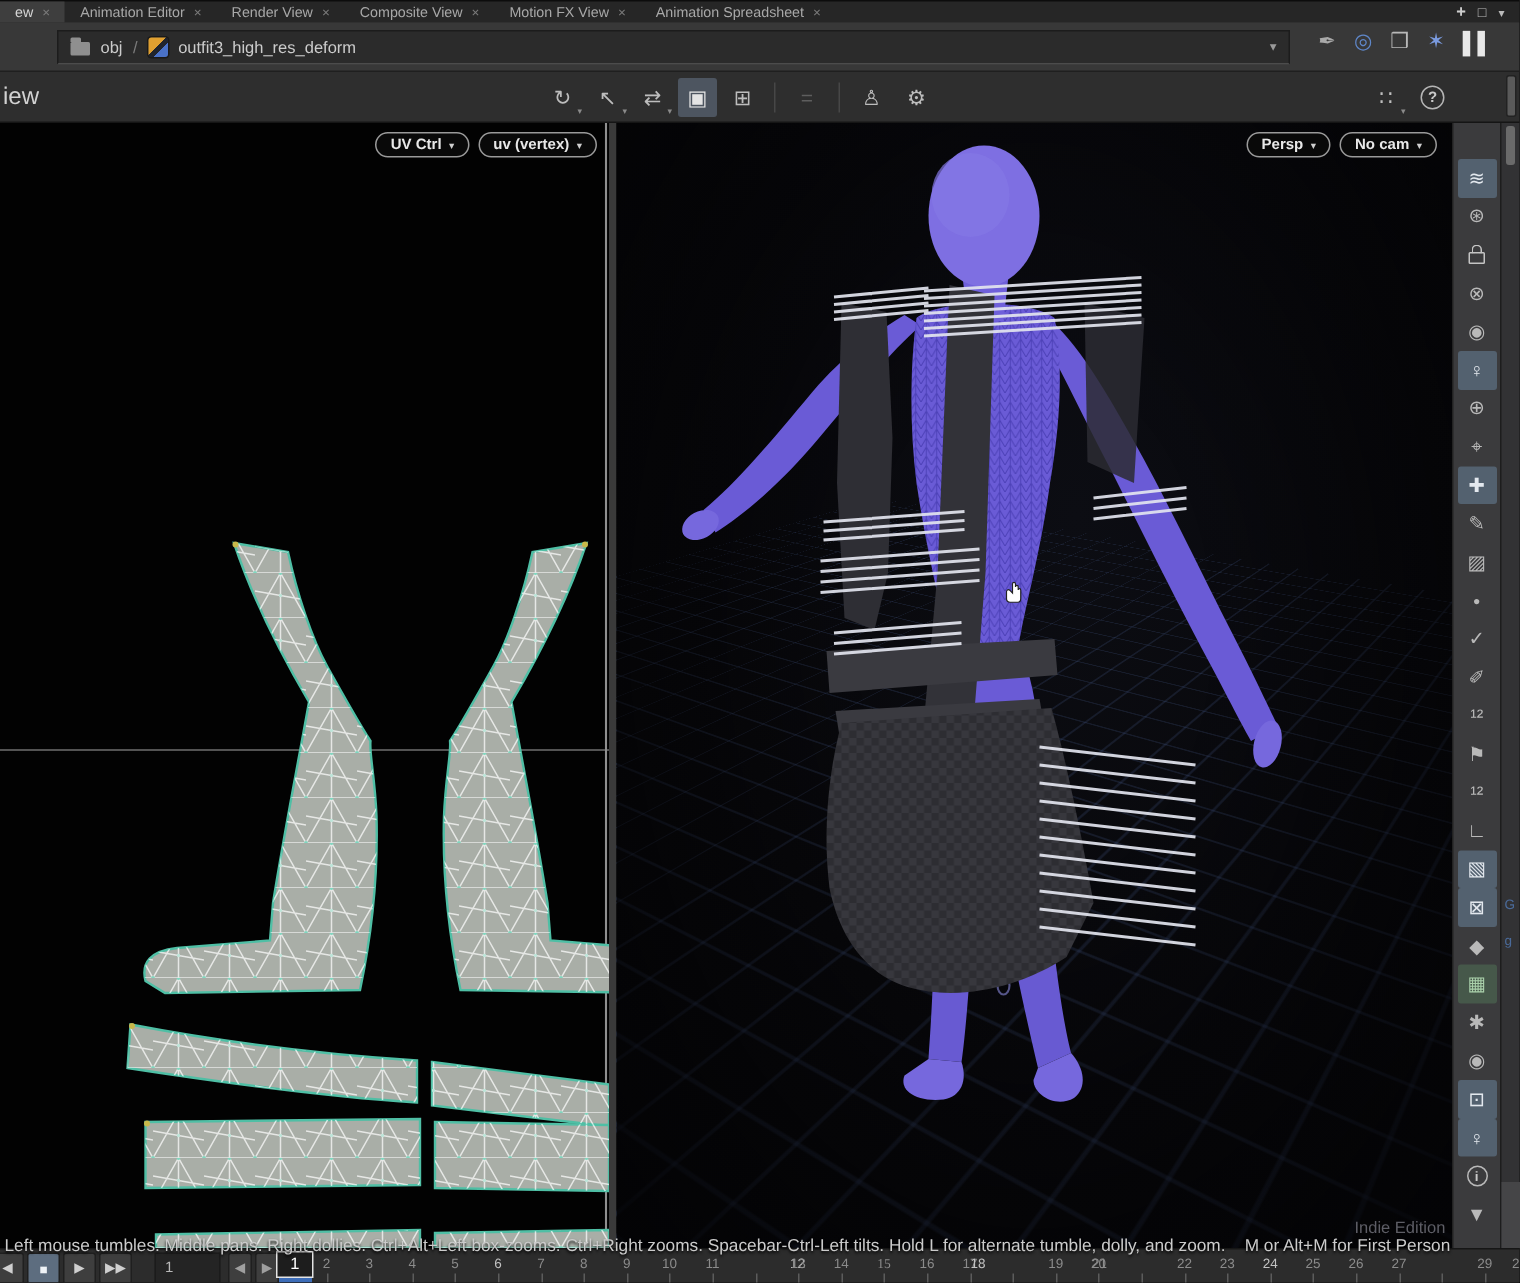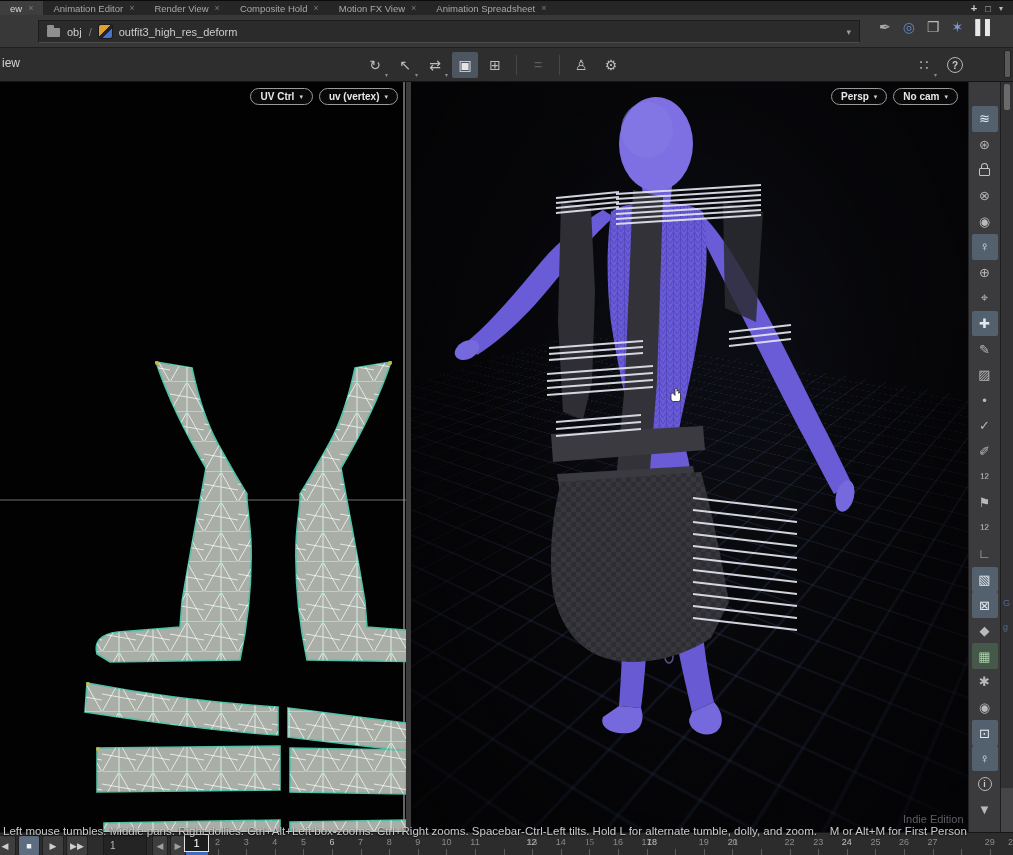--- a/index.html
+++ b/index.html
@@ -29,21 +29,21 @@
   .node-ico { width:13px; height:13px; border-radius:2px;
     background:linear-gradient(135deg,#e0a030 0 45%,#20242c 45% 62%,#4a72c8 62% 100%); box-shadow:0 0 0 1px #1a1a1a; }
   .path-sep { color:#7c7c7c; }
   .path-caret { margin-left:auto; color:#9a9a9a; font-size:9px; }
   .pathbar-icons { position:absolute; right:18px; top:4px; display:flex; gap:12px; align-items:center;
     font-size:14px; color:#a9a9a9; }
 
   
   .toolbar { position:absolute; top:48px; left:0; right:0; height:34px; background:#2e2e2e;
     border-bottom:1px solid #151515; color:#c6c6c6; }
-  .pane-label { position:absolute; left:2px; top:8px; font-size:12px; color:#d2d2d2; }
+  .pane-label { position:absolute; left:2px; top:8px; font-size:16px; color:#d2d2d2; }
   .tool-cluster { position:absolute; left:362px; top:4px; display:flex; gap:4px; align-items:center; }
   .tool-btn { width:26px; height:26px; display:flex; align-items:center; justify-content:center;
     font-size:14px; color:#bdbdbd; border-radius:2px; position:relative; }
   .tool-btn.sel { background:#4d5560; color:#e4e4e4; }
   .tool-btn.dim { color:#5e5e5e; }
   .tool-btn .dd { position:absolute; right:0px; bottom:0px; font-size:6px; color:#8b8b8b; }
   .tool-sep { width:1px; height:20px; background:#474747; margin:0 4px; }
   .tool-right { position:absolute; right:50px; top:4px; display:flex; gap:10px; align-items:center; }
   .ring { display:inline-flex; width:16px; height:16px; border:1.4px solid #b5b5b5; border-radius:50%;
     align-items:center; justify-content:center; font-size:10px; font-weight:bold; color:#c9c9c9; }
@@ -129,21 +129,21 @@
         </div>
         <div class="tab">
           <span class="tab-label">Animation Editor</span>
           <span class="tab-close">×</span>
         </div>
         <div class="tab">
           <span class="tab-label">Render View</span>
           <span class="tab-close">×</span>
         </div>
         <div class="tab">
-          <span class="tab-label">Composite Hold</span>
+          <span class="tab-label">Composite View</span>
           <span class="tab-close">×</span>
         </div>
         <div class="tab">
           <span class="tab-label">Motion FX View</span>
           <span class="tab-close">×</span>
         </div>
         <div class="tab">
           <span class="tab-label">Animation Spreadsheet</span>
           <span class="tab-close">×</span>
         </div>

